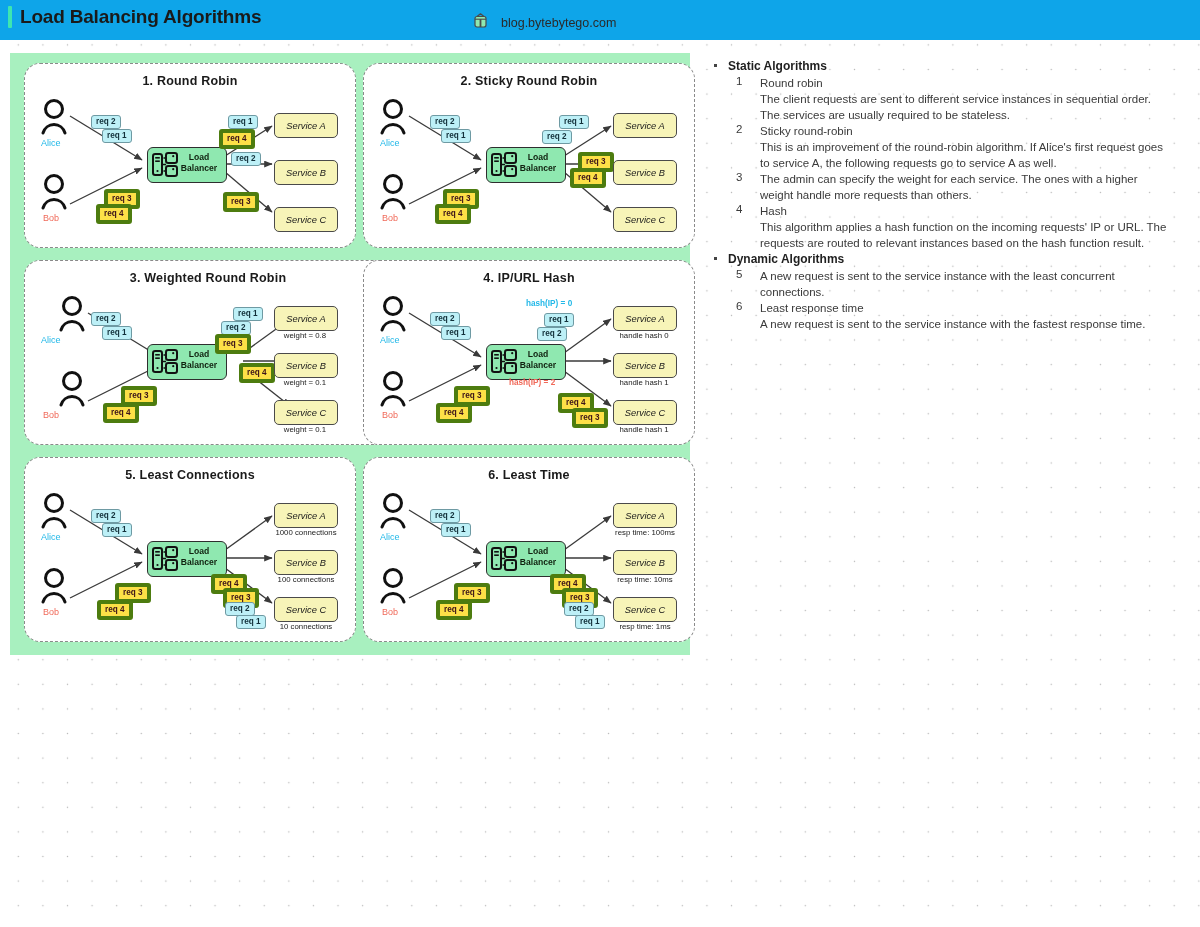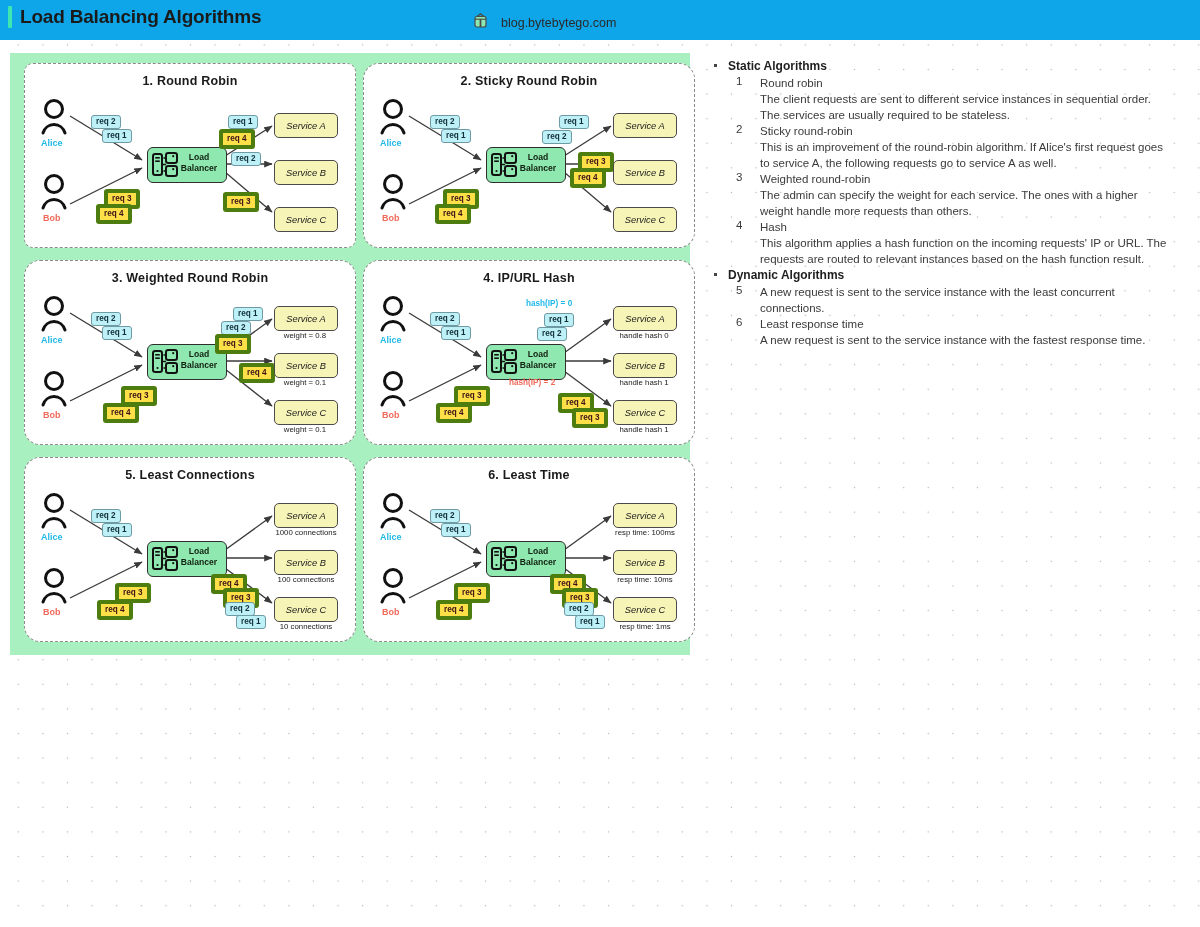--- a/index.html
+++ b/index.html
@@ -42,21 +42,21 @@
     font-size:12.5px;font-weight:bold;color:#1a1a1a;letter-spacing:0.2px;
   }
   .diagram{position:absolute;left:0;top:0;width:100%;height:100%;}
   
   .req{
     position:absolute;font-size:8.2px;font-weight:bold;padding:1px 4px 1.5px 4px;
     border-radius:3px;white-space:nowrap;line-height:1.1;
   }
   .req.blue{background:#bdf0f7;border:1px solid #6e9aa3;color:#12303a;}
   .req.pink{background:#fde047;border:4px solid #4d7c0f;color:#3a1219;margin-left:8px;}
-  .person-name{position:absolute;font-size:9px;font-weight:bold;}
+  .person-name{position:absolute;font-size:9px;font-weight:normal;}
   .person-name.alice{color:#22b8e8;}
   .person-name.bob{color:#f06a5a;}
   .svc{
     position:absolute;width:62px;height:23px;background:#f7f4b8;
     border:1.3px solid #4a4a4a;border-radius:5px;
     display:flex;align-items:center;justify-content:center;
     font-size:9.3px;font-style:italic;color:#1a1a1a;font-weight:500;
   }
   .svc-sub{position:absolute;font-size:7.8px;color:#1a1a1a;white-space:nowrap;text-align:center;}
   .lb{
@@ -104,21 +104,21 @@
         <path d="M3 3.5 L6.5 0.8 L10 3.5" fill="none" stroke="#4a4a4a" stroke-width="1.2" stroke-linejoin="round"></path>
         <rect x="5.6" y="6.2" width="1.8" height="7.8" fill="#4a4a4a"></rect>
       </svg>
     </span>
     <span id="brand-text">blog.bytebytego.com</span>
   </div>
 </div>
 
 <div id="board">
 
-  <div class="panel" style="left:14px;top:10px;width:330px;height:183px;border-radius:9px;">
+  <div class="panel" style="left:14px;top:10px;width:330px;height:183px;">
     <div class="panel-title">1. Round Robin</div>
     <svg class="diagram" viewBox="0 0 330 183">
       <defs>
         <marker id="ah" markerWidth="7" markerHeight="7" refX="6" refY="2.6" orient="auto">
           <path d="M0,0 L6.5,2.6 L0,5.2 z" fill="#3a3a3a"></path>
         </marker>
       </defs>
 
       <g stroke="#111" stroke-width="3" fill="none" stroke-linecap="round">
         <circle cx="29" cy="45" r="8.5"></circle>
@@ -207,21 +207,21 @@
     <div class="req pink" style="left:63px;top:140px;">req 4</div>
     <div class="req blue" style="left:195px;top:51px;">req 1</div>
     <div class="req blue" style="left:178px;top:66px;">req 2</div>
     <div class="req pink" style="left:206px;top:88px;">req 3</div>
     <div class="req pink" style="left:198px;top:104px;">req 4</div>
     <div class="svc" style="left:249px;top:49px;">Service A</div>
     <div class="svc" style="left:249px;top:96px;">Service B</div>
     <div class="svc" style="left:249px;top:143px;">Service C</div>
   </div>
 
-  <div class="panel" style="left:14px;top:207px;width:330px;height:183px;">
+  <div class="panel" style="left:14px;top:207px;width:330px;height:183px;padding-left:36px;">
     <div class="panel-title">3. Weighted Round Robin</div>
     <svg class="diagram" viewBox="0 0 330 183">
       <g stroke="#111" stroke-width="3" fill="none" stroke-linecap="round">
         <circle cx="29" cy="45" r="8.5"></circle>
           <path d="M18 69 a11.5 12 0 0 1 22 0"></path>
         <circle cx="29" cy="120" r="8.5"></circle>
           <path d="M18 144 a11.5 12 0 0 1 22 0"></path>
       </g>
       <path d="M45 52 L117 96" stroke="#3a3a3a" stroke-width="1.3" fill="none" marker-end="url(#ah)"></path>
       <path d="M45 140 L117 104" stroke="#3a3a3a" stroke-width="1.3" fill="none" marker-end="url(#ah)"></path>
@@ -426,21 +426,20 @@
       <div class="note-term">Round robin</div>
       <div class="note-desc">The client requests are sent to different service instances in sequential order. The services are usually required to be stateless.</div>
     </div>
     <div class="note-item">
       <span class="note-num">2</span>
       <div class="note-term">Sticky round-robin</div>
       <div class="note-desc">This is an improvement of the round-robin algorithm. If Alice's first request goes to service A, the following requests go to service A as well.</div>
     </div>
     <div class="note-item">
       <span class="note-num">3</span>
-      <div class="note-term">Weighted round-robin</div>
       <div class="note-desc">The admin can specify the weight for each service. The ones with a higher weight handle more requests than others.</div>
     </div>
     <div class="note-item">
       <span class="note-num">4</span>
       <div class="note-term">Hash</div>
       <div class="note-desc">This algorithm applies a hash function on the incoming requests' IP or URL. The requests are routed to relevant instances based on the hash function result.</div>
     </div>
   </div>
 
   <div class="note-group">

